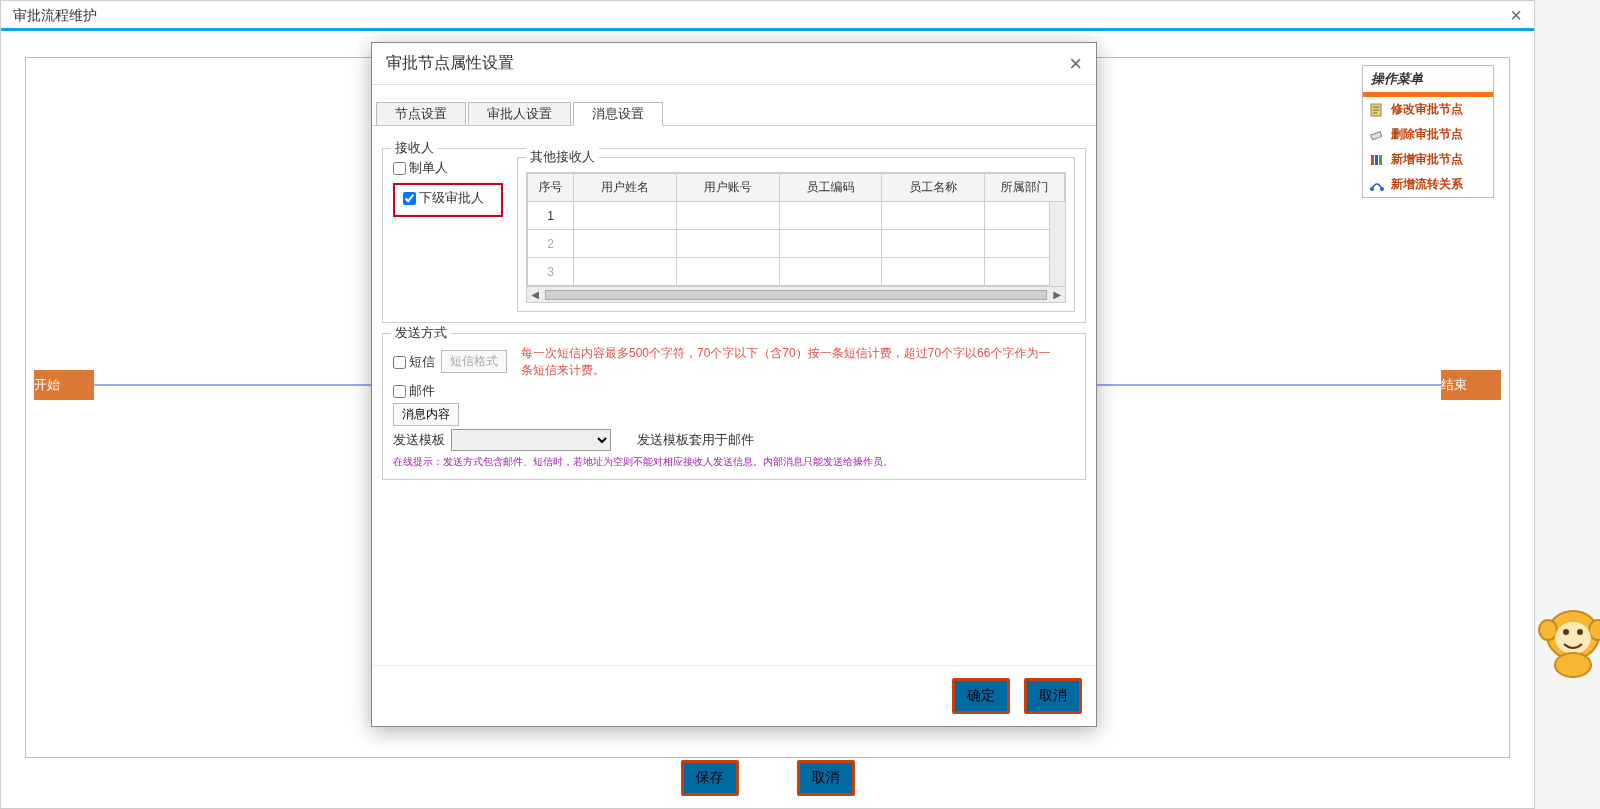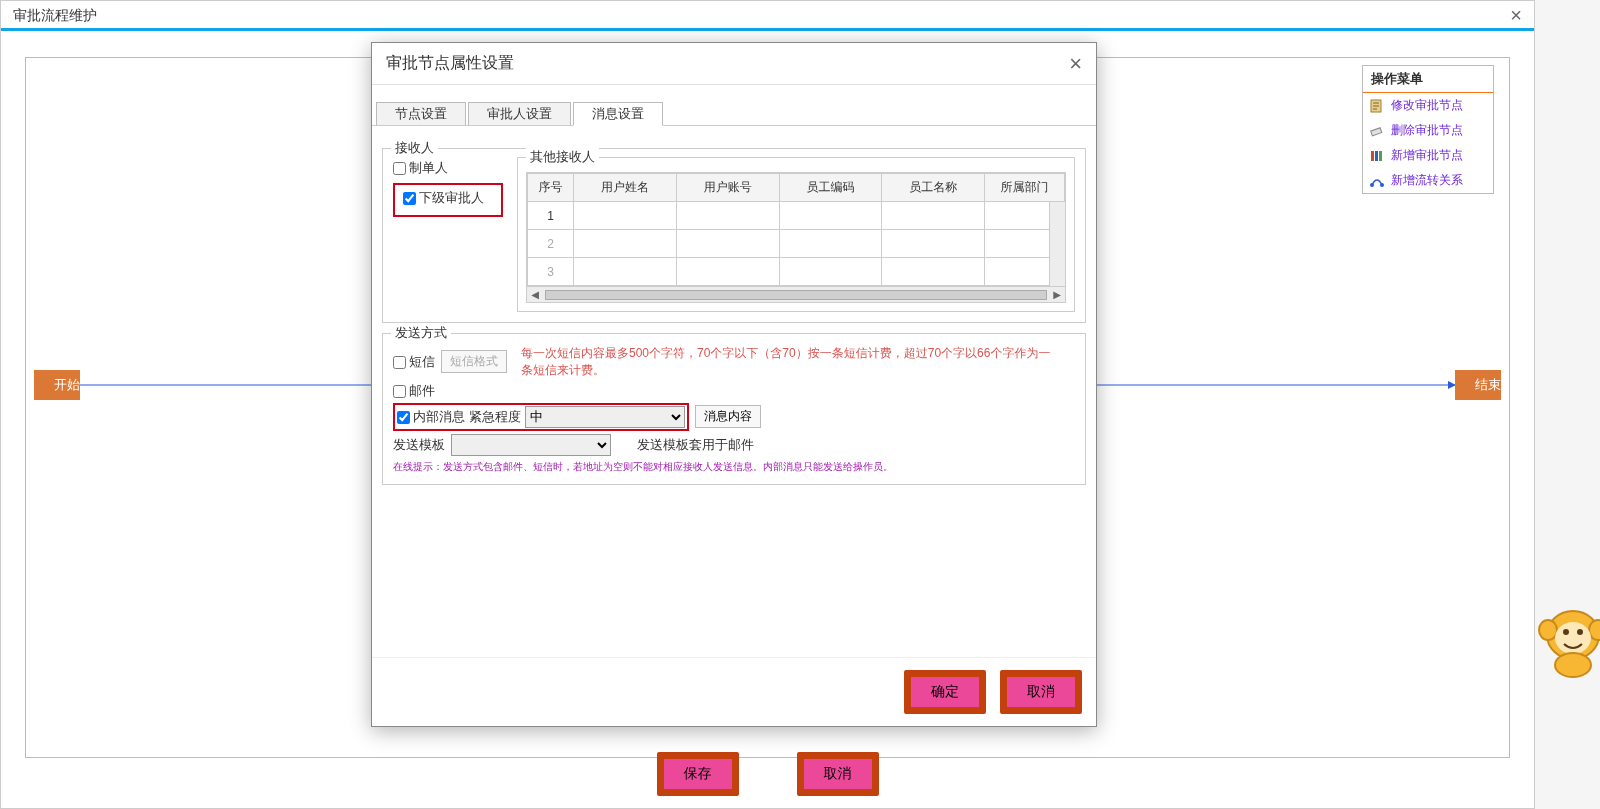--- a/index.html
+++ b/index.html
@@ -7,34 +7,34 @@
 
     
     .outer-window { position: absolute; left: 0; top: 0; width: 1535px; height: 809px; background: #fff; border: 1px solid #ccc; }
     .outer-titlebar { height: 30px; line-height: 30px; padding: 0 12px; border-bottom: 3px solid #0ea5e9; display: flex; justify-content: space-between; align-items: center; }
     .outer-title { font-size: 14px; color: #333; }
     .outer-close { font-size: 20px; color: #666; cursor: pointer; }
 
     
     .canvas-wrap { position: absolute; left: 24px; top: 56px; right: 24px; bottom: 50px; border: 1px solid #bbb; background: #fff; }
     .canvas-svg { position: absolute; left: 0; top: 0; width: 100%; height: 100%; }
-    .flow-node { position: absolute; width: 46px; height: 30px; background: #dc7835; color: #fff; font-size: 13px; text-align: right; line-height: 30px; }
+    .flow-node { position: absolute; width: 60px; height: 30px; background: #dc7835; color: #fff; font-size: 13px; text-align: left; line-height: 30px; }
     .node-start { left: 8px; top: 312px; }
     .node-end { right: 8px; top: 312px; }
 
     
     .op-panel { position: absolute; right: 40px; top: 64px; width: 132px; border: 1px solid #bbb; background: #fff; }
-    .op-title { font-weight: bold; padding: 4px 8px; border-bottom: 1px solid #f97316; font-size: 13px; }
+    .op-title { font-weight: bold; padding: 4px 8px; border-bottom: 5px solid #f97316; font-size: 13px; font-style: italic; }
     .op-item { display: flex; align-items: center; gap: 6px; padding: 4px 6px; cursor: pointer; }
     .op-icon { width: 16px; height: 16px; display: inline-flex; align-items: center; justify-content: center; }
-    .op-text { color: #6d28d9; font-size: 12px; }
+    .op-text { color: #c2410c; font-size: 12px; font-weight: bold; }
 
     
     .outer-buttons { position: absolute; left: 0; right: 0; bottom: 12px; display: flex; justify-content: center; gap: 58px; }
-    .btn { border: 7px solid #c2410c; background: #ec4899; padding: 6px 20px; font-size: 14px; cursor: pointer; border-radius: 2px; }
+    .btn { border: 3px solid #c2410c; background: #0369a1; padding: 6px 12px; font-size: 14px; cursor: pointer; border-radius: 2px; }
 
     
     .inner-modal { position: absolute; left: 371px; top: 42px; width: 726px; height: 685px; background: #fff; border: 1px solid #888; box-shadow: 0 4px 20px rgba(0,0,0,0.3); display: flex; flex-direction: column; gap: 12px; }
     .inner-titlebar { height: 42px; display: flex; align-items: center; justify-content: space-between; padding: 0 14px; border-bottom: 1px solid #e0e0e0; }
     .inner-title { font-size: 16px; color: #333; }
     .inner-close { font-size: 22px; color: #666; cursor: pointer; }
 
     
     .tab-row { padding: 4px 4px 0 4px; border-bottom: 1px solid #ccc; display: flex; gap: 0; }
     .tab { border: 1px solid #bbb; background: #f2f2f2; padding: 2px 18px; font-size: 13px; cursor: pointer; border-bottom: 1px solid #ccc; margin-right: 2px; position: relative; top: 1px; }
@@ -239,27 +239,20 @@
         <label><input type="checkbox" style=""><span>短信</span></label>
         <button class="small-btn disabled">短信格式</button>
         <span class="send-note">每一次短信内容最多500个字符，70个字以下（含70）按一条短信计费，超过70个字以66个字作为一条短信来计费。</span>
       </div>
 
       <div class="send-row">
         <label><input type="checkbox" style=""><span>邮件</span></label>
       </div>
 
       <div class="send-row">
-        <div class="highlight-inline">
-          <label><input type="checkbox" checked="" style=""><span>内部消息</span></label>
-          <span>紧急程度</span>
-          <select class="sel-urgency">
-            <option>中</option>
-          </select>
-        </div>
         <button class="small-btn">消息内容</button>
       </div>
 
       <div class="send-row">
         <span>发送模板</span>
         <select class="sel-template"><option></option></select>
         <span style="margin-left:20px">发送模板套用于邮件</span>
       </div>
 
       <div class="footer-tip">在线提示：发送方式包含邮件、短信时，若地址为空则不能对相应接收人发送信息。内部消息只能发送给操作员。</div>

